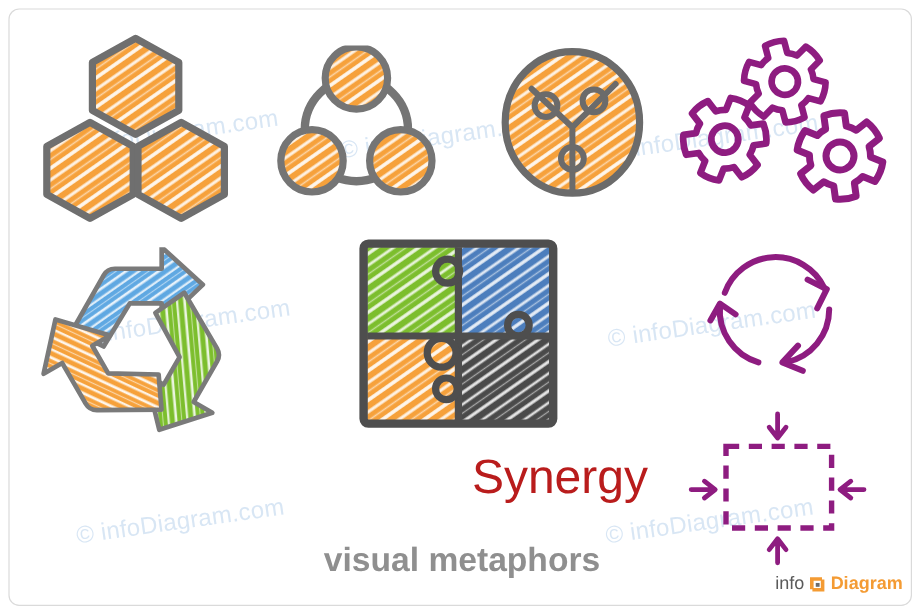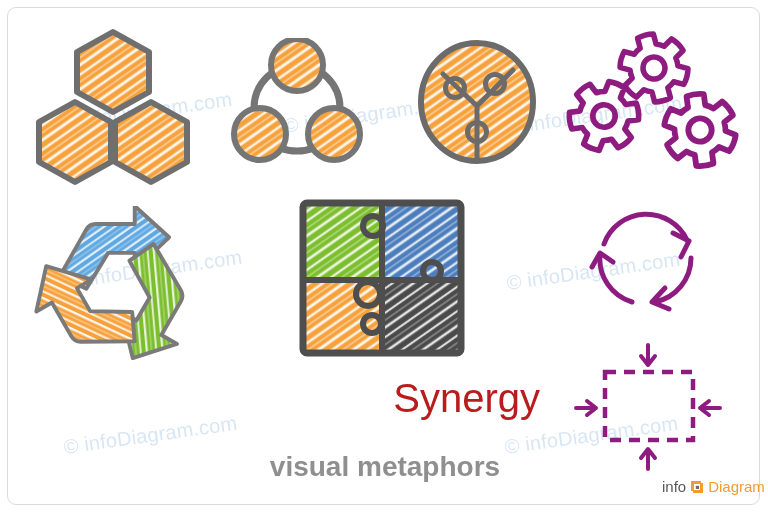--- a/index.html
+++ b/index.html
@@ -26,25 +26,25 @@
   #wm7{left:504px;top:424px;}
   .title{
     position:absolute;left:230px;top:376px;width:310px;z-index:3;
     text-align:right;font-size:40px;font-weight:300;color:#b91c1c;line-height:1.1;
   }
   .subtitle{
     position:absolute;left:230px;top:451px;width:310px;z-index:3;
     text-align:center;font-size:28px;font-weight:700;color:#8f8f8f;
   }
   .logo{
-    position:absolute;left:662px;top:478px;z-index:3;
+    position:absolute;left:646px;top:478px;z-index:3;
     display:flex;align-items:center;gap:3px;font-size:15px;
   }
   .logo .info-txt{color:#5a5a5a;font-weight:500;}
-  .logo .diagram-txt{color:#f49b33;font-weight:400;}
+  .logo .diagram-txt{color:#f49b33;font-weight:700;}
 </style>
 </head>
 <body>
 
 <svg width="0" height="0" style="position:absolute" aria-hidden="true">
   <defs>
     <pattern id="pOrange" patternUnits="userSpaceOnUse" width="26" height="20" patternTransform="rotate(-35)">
       <rect width="26" height="20" fill="#F6A13B"></rect>
       <line x1="0" y1="4" x2="26" y2="4" stroke="#fff" stroke-width="2.6" opacity="0.85"></line>
       <line x1="0" y1="10" x2="26" y2="10" stroke="#fff" stroke-width="1.3" opacity="0.55"></line>

